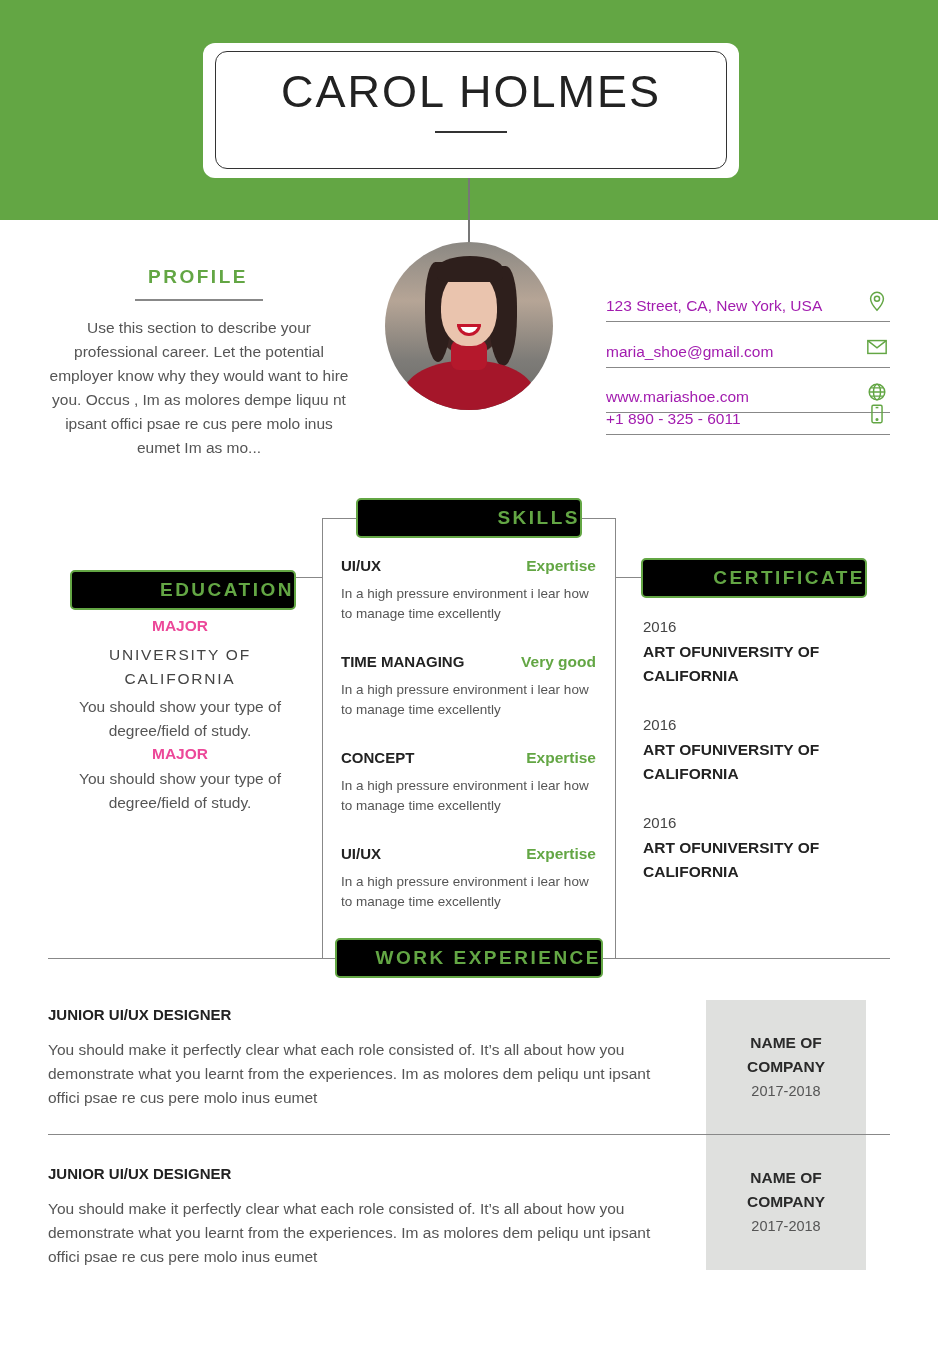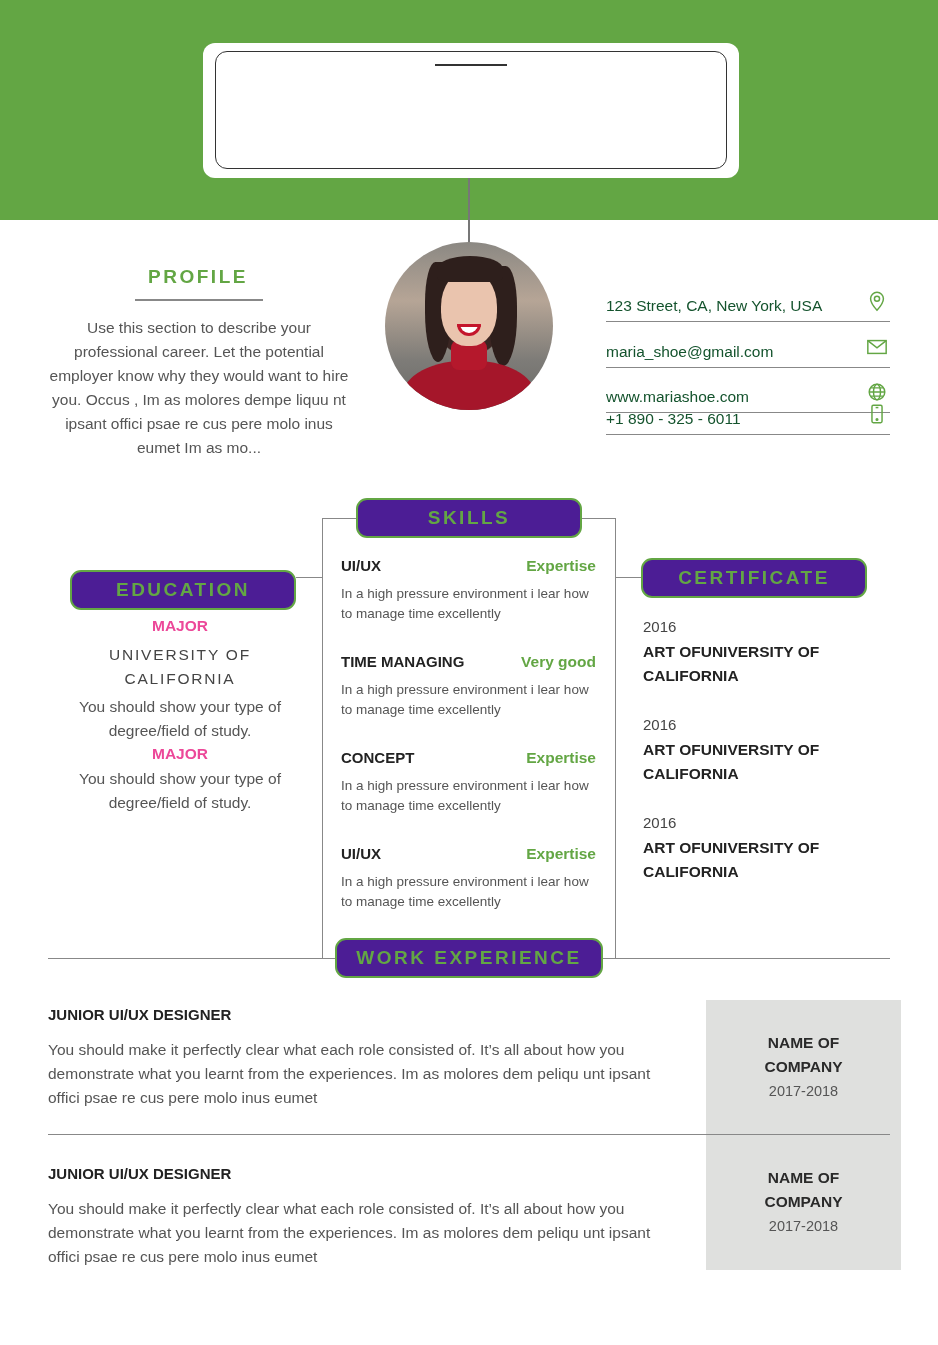--- a/index.html
+++ b/index.html
@@ -32,26 +32,26 @@
   .photo .mouth { position: absolute; left: 72px; top: 82px; width: 24px; height: 12px; background: #fff; border: 3px solid #c4152c; border-radius: 0 0 14px 14px; }
 
   
   .section-title-plain { font-size: 19px; font-weight: 700; letter-spacing: 2.5px; color: #63a644; text-align: center; }
   .profile-title { left: 98px; top: 266px; width: 200px; }
   .profile-rule { left: 135px; top: 299px; width: 128px; height: 2px; background: #888; }
   .profile-text { left: 46px; top: 316px; width: 306px; font-size: 15.5px; line-height: 24px; color: #555; text-align: center; }
 
   
   .contact { left: 606px; width: 284px; height: 30px; border-bottom: 1.5px solid #888; }
-  .contact .txt { position: absolute; left: 0; bottom: 6px; font-size: 15.5px; color: #14532d; }
+  .contact .txt { position: absolute; left: 0; bottom: 6px; font-size: 15.5px; color: #a21caf; }
   .contact .ico { position: absolute; right: 2px; bottom: 9px; width: 22px; height: 22px; }
   .contact .ico svg { width: 100%; height: 100%; }
 
   
-  .box-title { border: 2px solid #63a644; border-radius: 11px; background: #4c1d95; text-align: center; font-size: 19px; font-weight: 700; letter-spacing: 2.5px; color: #63a644; line-height: 35px; }
+  .box-title { border: 2px solid #63a644; border-radius: 5px; background: #000000; text-align: right; font-size: 19px; font-weight: 700; letter-spacing: 2.5px; color: #63a644; line-height: 35px; }
 
   .line { background: #888; }
 
   
   .skills-frame { left: 322px; top: 518px; width: 294px; height: 440px; border-left: 1.3px solid #888; border-right: 1.3px solid #888; border-top: 1.3px solid #888; }
 
   .skill { left: 341px; width: 255px; }
   .skill-head { display: flex; justify-content: space-between; align-items: baseline; }
   .skill-name { font-size: 15px; font-weight: 700; color: #222; }
   .skill-level { font-size: 15.5px; font-weight: 700; color: #63a644; }
@@ -65,30 +65,31 @@
 
   
   .cert { left: 643px; width: 220px; text-align: left; }
   .cert-year { font-size: 15px; color: #444; }
   .cert-name { margin-top: 5px; font-size: 15.5px; font-weight: 700; line-height: 24px; color: #222; }
 
   
   .job { left: 48px; width: 625px; }
   .job-title { font-size: 15px; font-weight: 700; color: #222; }
   .job-desc { margin-top: 15px; font-size: 15.5px; line-height: 24px; color: #555; }
-  .company-box { left: 706px; width: 195px; background: #dfe0de; text-align: center; }
+  .company-box { left: 706px; width: 160px; background: #dfe0de; text-align: center; }
   .company-name { font-size: 15.5px; font-weight: 700; line-height: 24px; color: #2a2a2a; }
   .company-years { margin-top: 4px; font-size: 14.5px; color: #555; }
 </style>
 </head>
 <body>
 
 <div class="abs header-band"></div>
 <div class="abs name-card">
   <div class="name-card-inner">
+    <div class="name">CAROL HOLMES</div>
     <div class="name-rule"></div>
   </div>
 </div>
 <div class="abs connector-v"></div>
 
 <div class="abs photo">
   <div class="hair-l"></div>
     <div class="hair-r"></div>
   <div class="shirt"></div>
     <div class="neck"></div>

